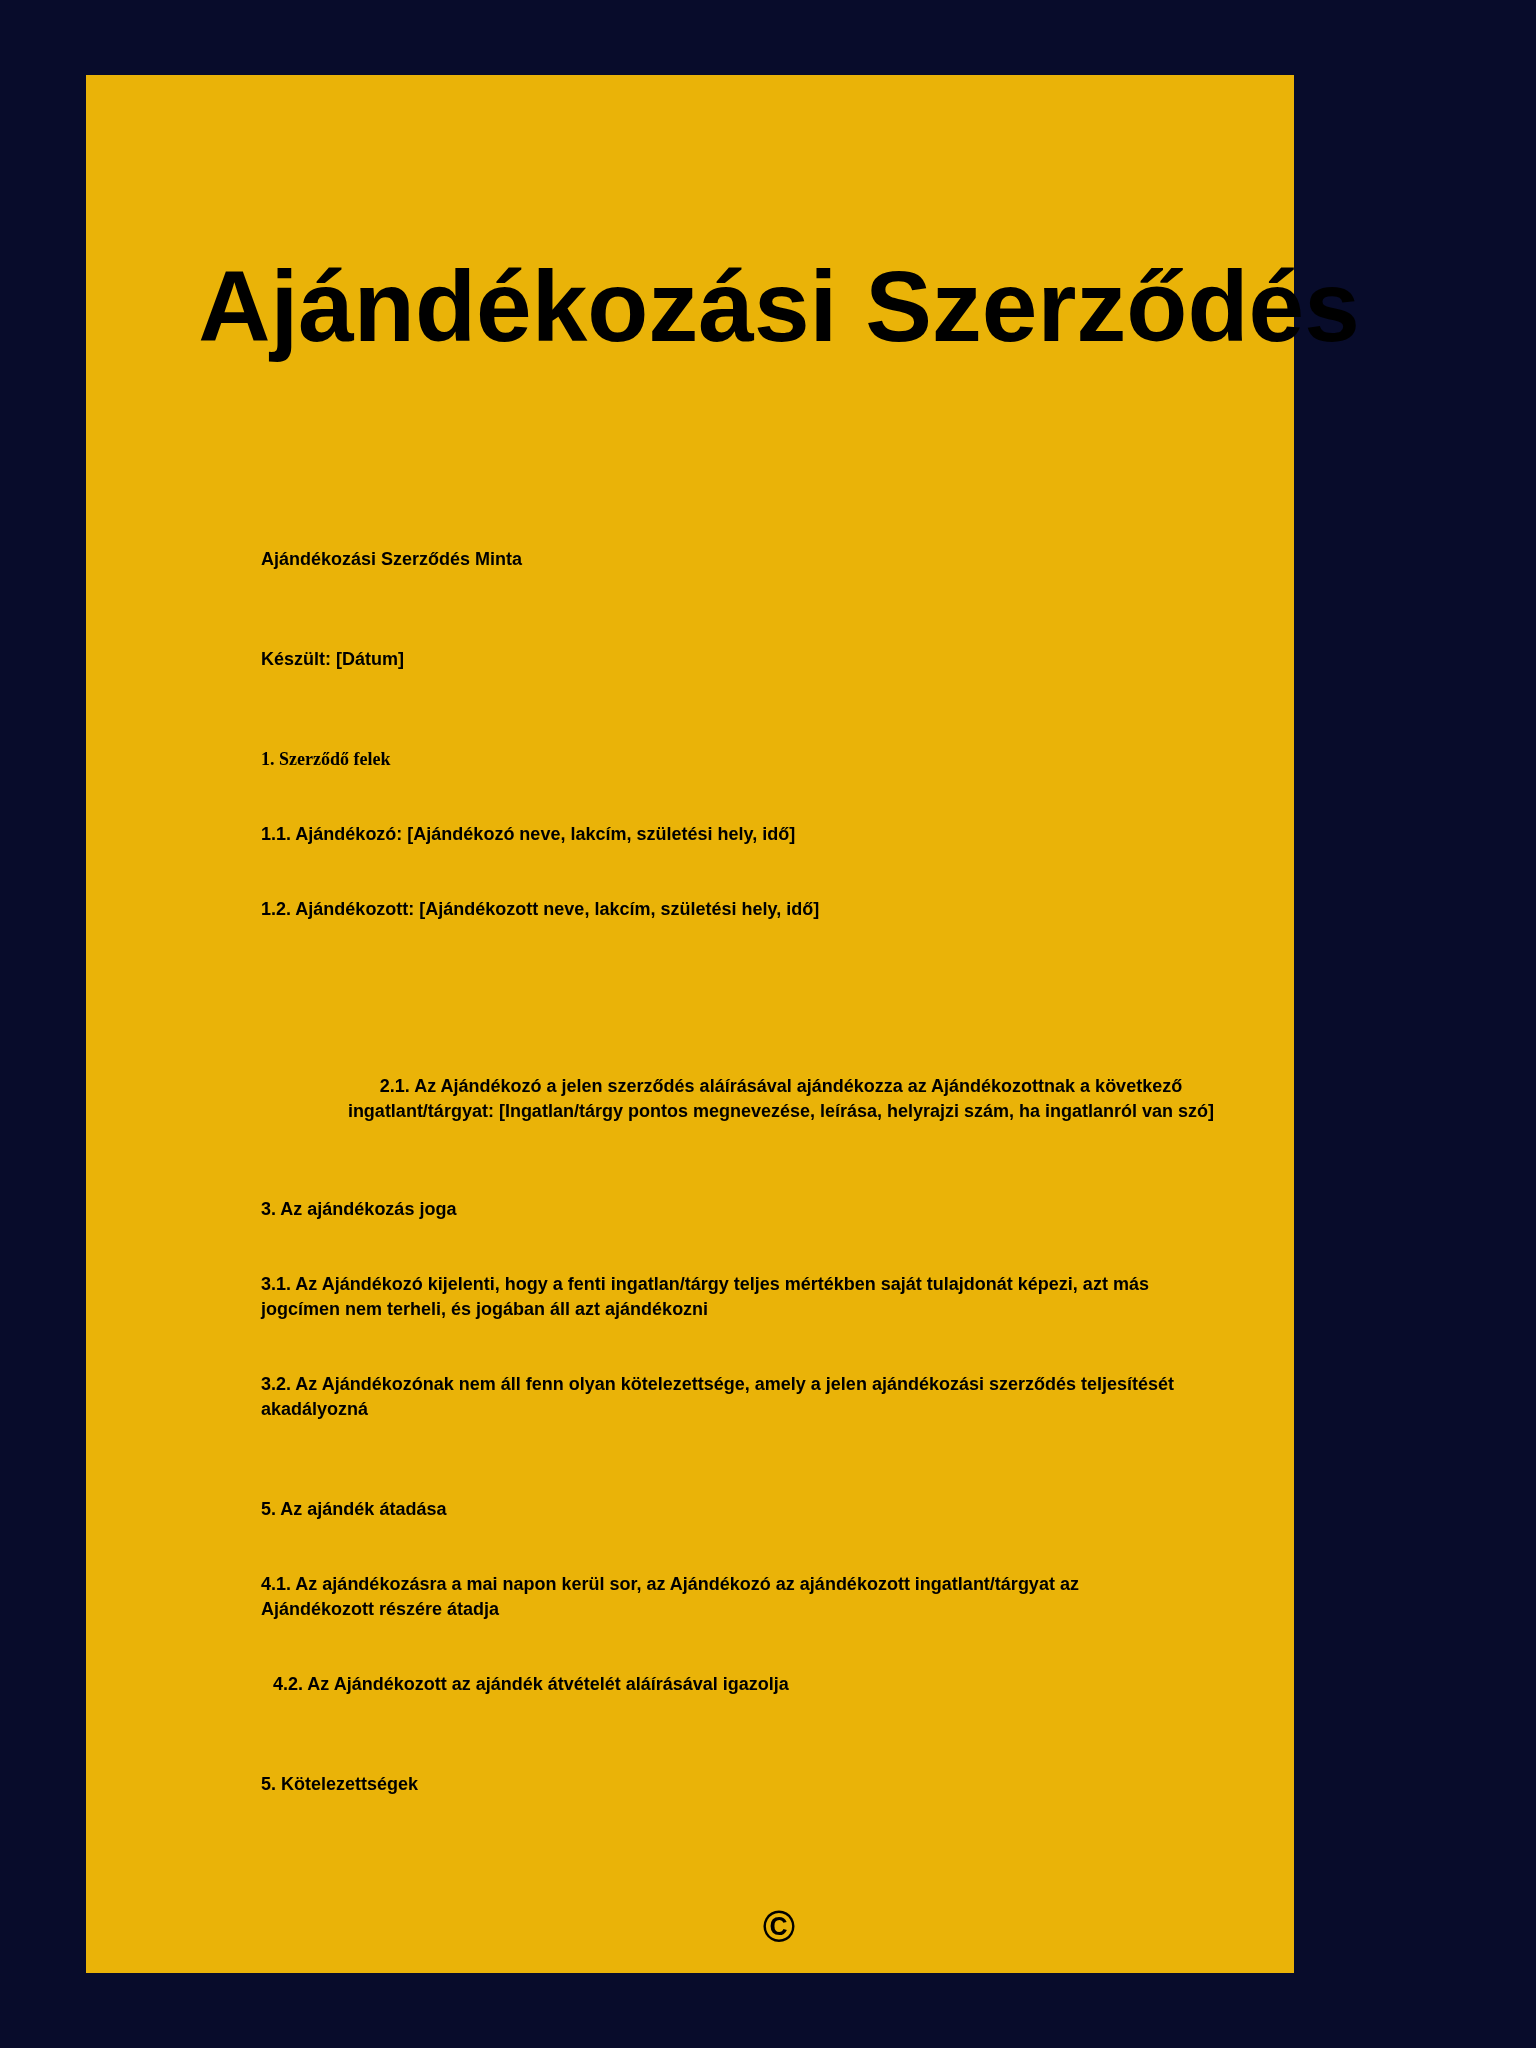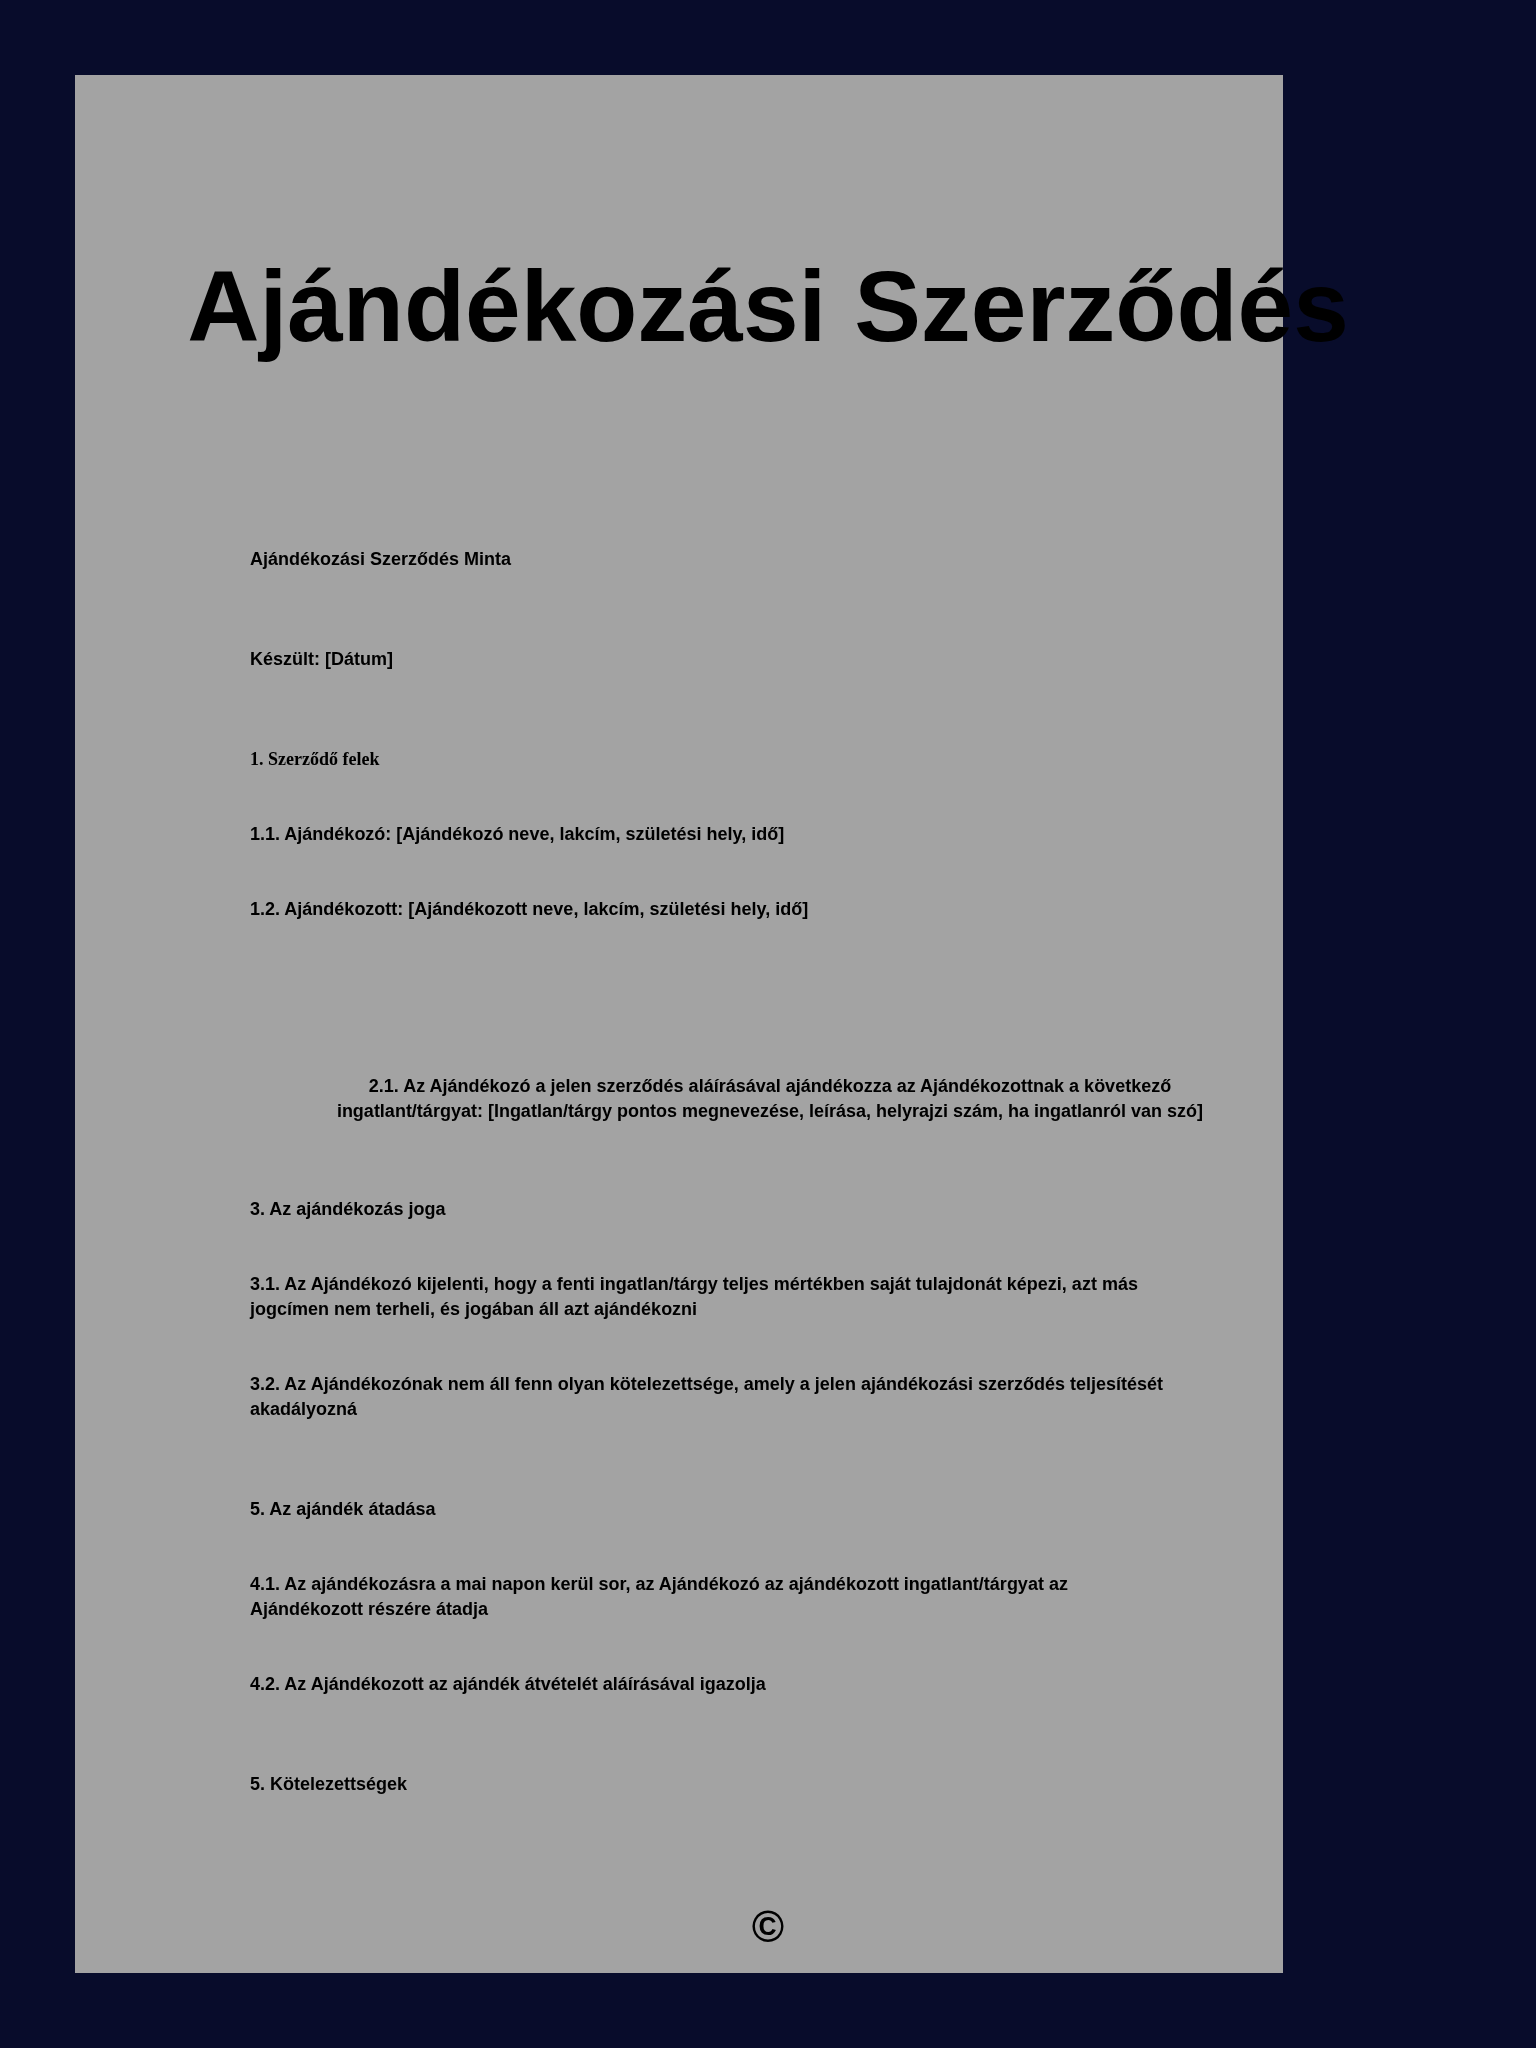--- a/index.html
+++ b/index.html
@@ -9,25 +9,25 @@
   body {
     width: 1536px;
     height: 2048px;
     background: #080c2b;
     position: relative;
     overflow: hidden;
     font-family: "Liberation Sans", sans-serif;
   }
   .page {
     position: absolute;
-    left: 75px;
+    left: 86px;
     top: 75px;
     width: 1208px;
     height: 1898px;
-    background: #a3a3a3;
+    background: #eab308;
   }
   .doc-title {
     position: absolute;
     left: 0;
     top: 181px;
     width: 1386px;
     margin: 0;
     text-align: center;
     font-weight: bold;
     font-size: 100px;
@@ -95,19 +95,19 @@
     <div>akadályozná</div>
   </div>
 
   <p class="body-line" style="top:1422px;">5. Az ajándék átadása</p>
 
   <div class="body-line" style="top:1497px;">
     <div>4.1. Az ajándékozásra a mai napon kerül sor, az Ajándékozó az ajándékozott ingatlant/tárgyat az</div>
     <div>Ajándékozott részére átadja</div>
   </div>
 
-  <p class="body-line" style="top:1597px;">4.2. Az Ajándékozott az ajándék átvételét aláírásával igazolja</p>
+  <p class="body-line" style="top:1597px;margin-left:12px;">4.2. Az Ajándékozott az ajándék átvételét aláírásával igazolja</p>
 
   <p class="body-line" style="top:1697px;">5. Kötelezettségek</p>
 
   <div class="copyright">©</div>
 
 </div>
 
 </body></html>

